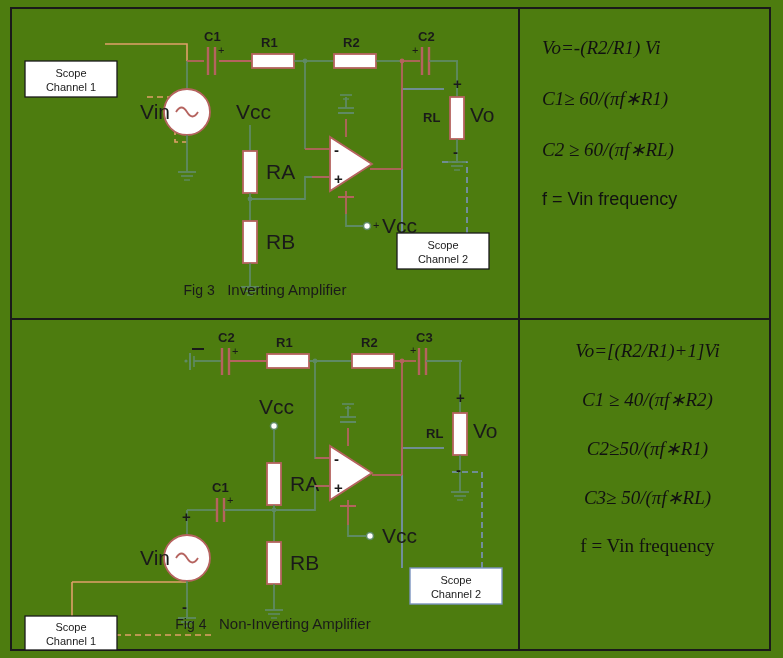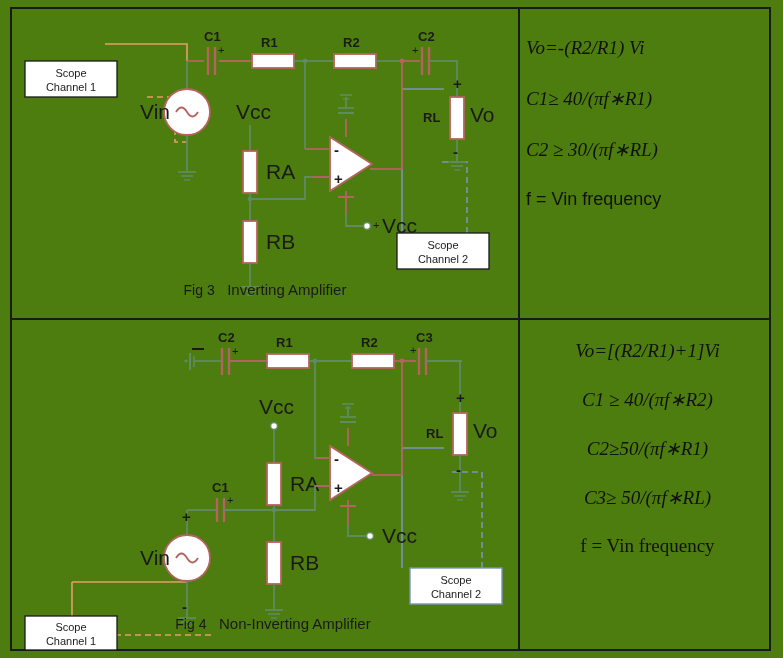--- a/index.html
+++ b/index.html
@@ -7,21 +7,21 @@
   #page{position:relative;width:783px;height:658px;background:#4d7c0f;overflow:hidden;}
 
   .table-outline{position:absolute;left:10px;top:7px;width:761px;height:644px;
       border:2px solid #1a1a1a;box-sizing:border-box;}
   .vdiv{position:absolute;left:518px;top:7px;width:0;height:644px;border-left:2px solid #1a1a1a;}
   .hdiv{position:absolute;left:10px;top:318px;width:761px;height:0;border-top:2px solid #1a1a1a;}
 
   .cell{position:absolute;box-sizing:border-box;}
   .cell-fig1{left:12px;top:9px;width:506px;height:309px;}
   .cell-fig2{left:12px;top:320px;width:506px;height:331px;}
-  .cell-eq1{left:512px;top:9px;width:251px;height:309px;}
+  .cell-eq1{left:528px;top:9px;width:251px;height:309px;}
   .cell-eq2{left:520px;top:320px;width:251px;height:331px;}
 
   
   .eqlist{padding:28px 10px 0 14px;}
   .eqlist.center{text-align:center;padding-top:20px;}
   .eq{font-family:"Liberation Serif",serif;font-style:italic;font-size:19px;color:#111;
       margin-bottom:28px;white-space:nowrap;}
   .eq.plain{font-style:normal;font-family:"Liberation Sans",sans-serif;font-size:18px;}
   .eq2 .eq{margin-bottom:26px;font-size:19px;}
   .eq2 .eq.plain{font-family:"Liberation Serif",serif;font-style:normal;font-size:19px;}
@@ -333,22 +333,22 @@
 
     <div class="caption cap2">
       <span class="cap-fig">Fig 4</span>
       &nbsp;&nbsp;<span>Non-Inverting Amplifier</span>
     </div>
   </div>
 
   <div class="cell cell-eq1">
     <div class="eqlist">
       <div class="eq">Vo=-(R2/R1) Vi</div>
-      <div class="eq">C1≥ 40/(πf∗R1)</div>
-      <div class="eq">C2 ≥ 30/(πf∗RL)</div>
+      <div class="eq">C1≥ 60/(πf∗R1)</div>
+      <div class="eq">C2 ≥ 60/(πf∗RL)</div>
       <div class="eq plain">f = Vin frequency</div>
     </div>
   </div>
 
   <div class="cell cell-eq2 eq2">
     <div class="eqlist center">
       <div class="eq">Vo=[(R2/R1)+1]Vi</div>
       <div class="eq">C1 ≥ 40/(πf∗R2)</div>
       <div class="eq">C2≥50/(πf∗R1)</div>
       <div class="eq">C3≥ 50/(πf∗RL)</div>

